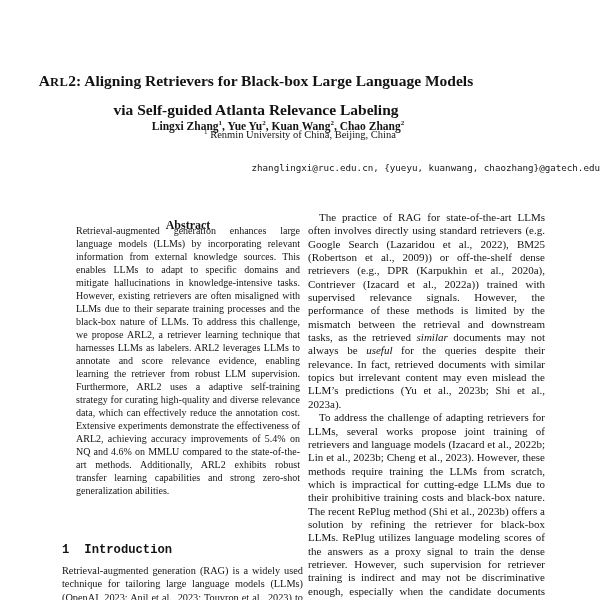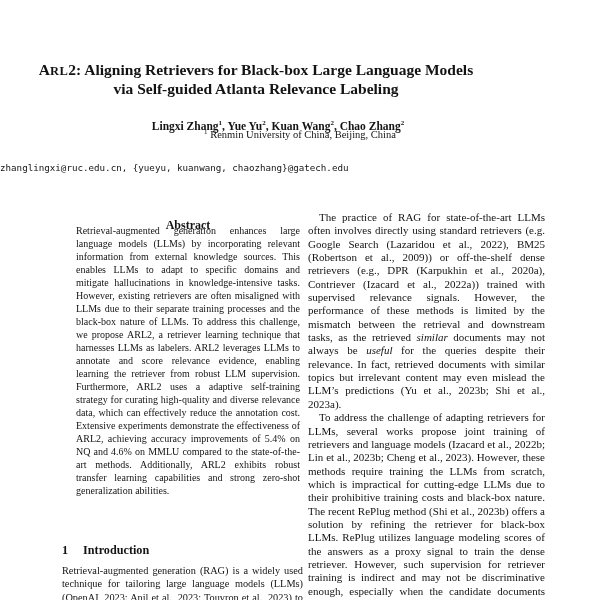--- a/index.html
+++ b/index.html
@@ -7,26 +7,26 @@
     position: relative;
     width: 600px;
     height: 600px;
     background: #ffffff;
     overflow: hidden;
     color: #131313;
     font-family: "Liberation Serif", serif;
   }
   .title-block {
     position: absolute;
-    top: 61px; left: 0;
+    top: 67px; left: 0;
     width: 512px;
     text-align: center;
     font-weight: bold;
     font-size: 15.5px;
-    line-height: 18px;
+    line-height: 28px;
   }
   .sc-small { font-size: 12.5px; letter-spacing: 0.5px; }
   .authors {
     position: absolute;
     top: 120px; left: 0;
     width: 500px;
     text-align: center;
     font-weight: bold;
     font-size: 11.5px;
     margin-left: 28px;
@@ -37,21 +37,21 @@
     top: 129px; left: 0;
     width: 600px;
     text-align: center;
     font-size: 10.5px;
     line-height: 12.5px;
   }
   .emails {
     position: absolute;
     top: 162px; left: 0;
     width: 600px;
-    text-align: left;
+    text-align: right;
     font-family: "DejaVu Sans Mono", monospace;
     font-size: 9.2px;
   }
   .abstract-head {
     position: absolute;
     top: 211px; left: 76px;
     width: 224px;
     text-align: center;
     font-weight: bold;
     font-size: 12px;
@@ -64,20 +64,21 @@
     font-size: 10px;
     line-height: 13px;
     text-align: justify;
   }
   .sec-heading {
     position: absolute;
     top: 543px; left: 62px;
     width: 241px;
     font-weight: bold;
     font-size: 12.2px;
+    font-family: Liberation Mono, monospace;
   }
   .sec-num { margin-right: 15px; }
   .intro-p {
     position: absolute;
     top: 564px; left: 62px;
     width: 241px;
     font-size: 10.3px;
     line-height: 13.3px;
     text-align: justify;
   }

